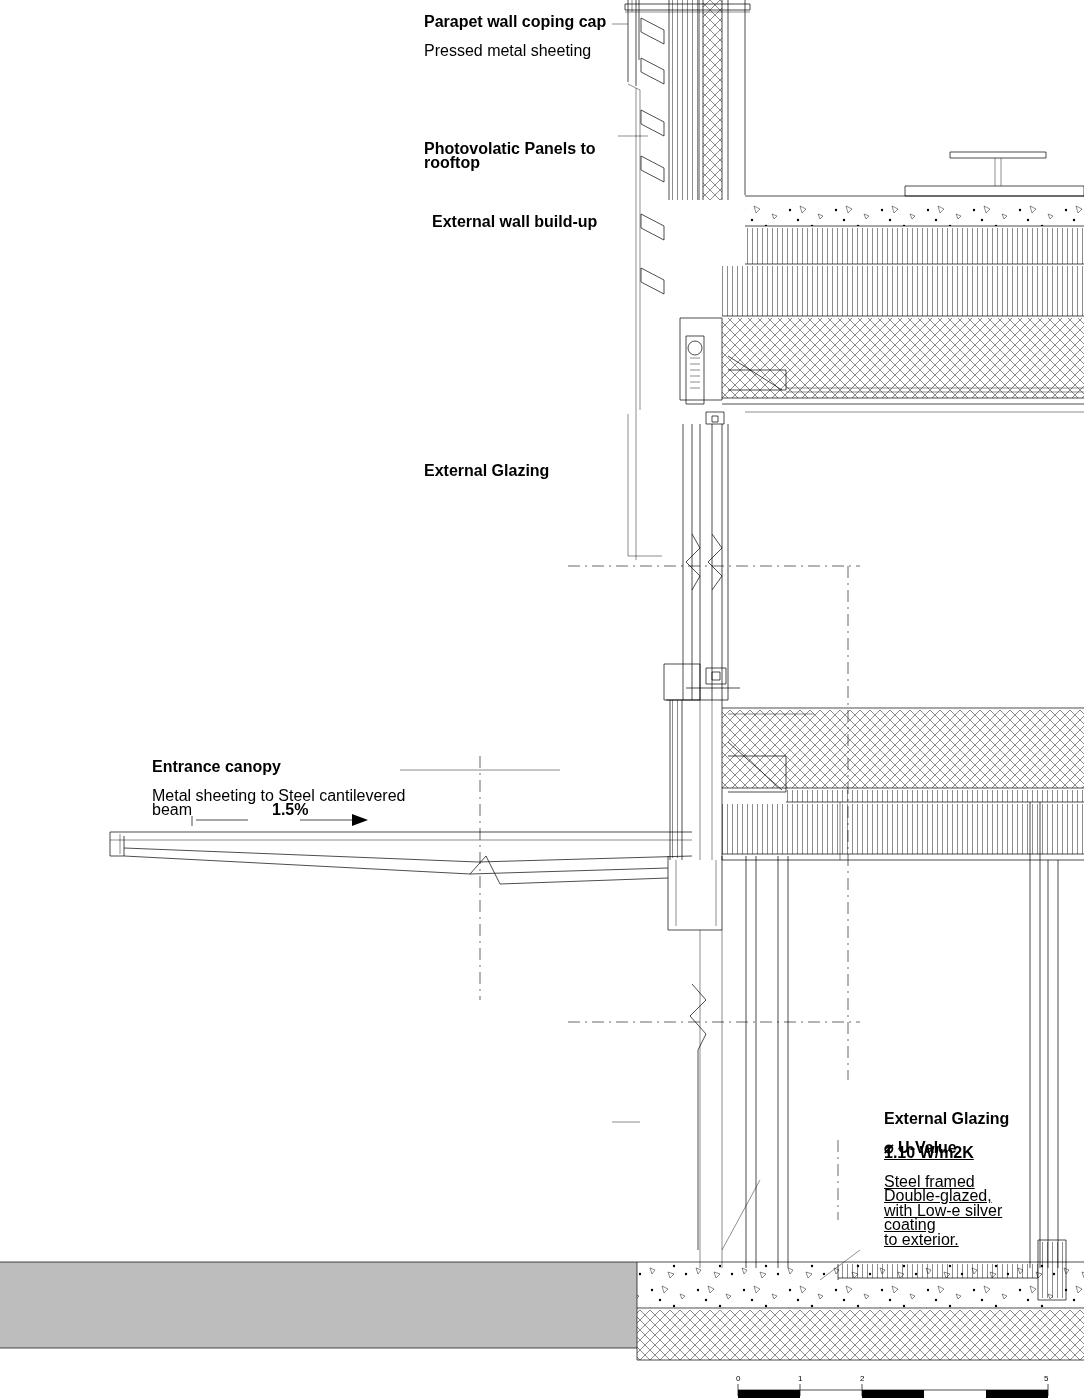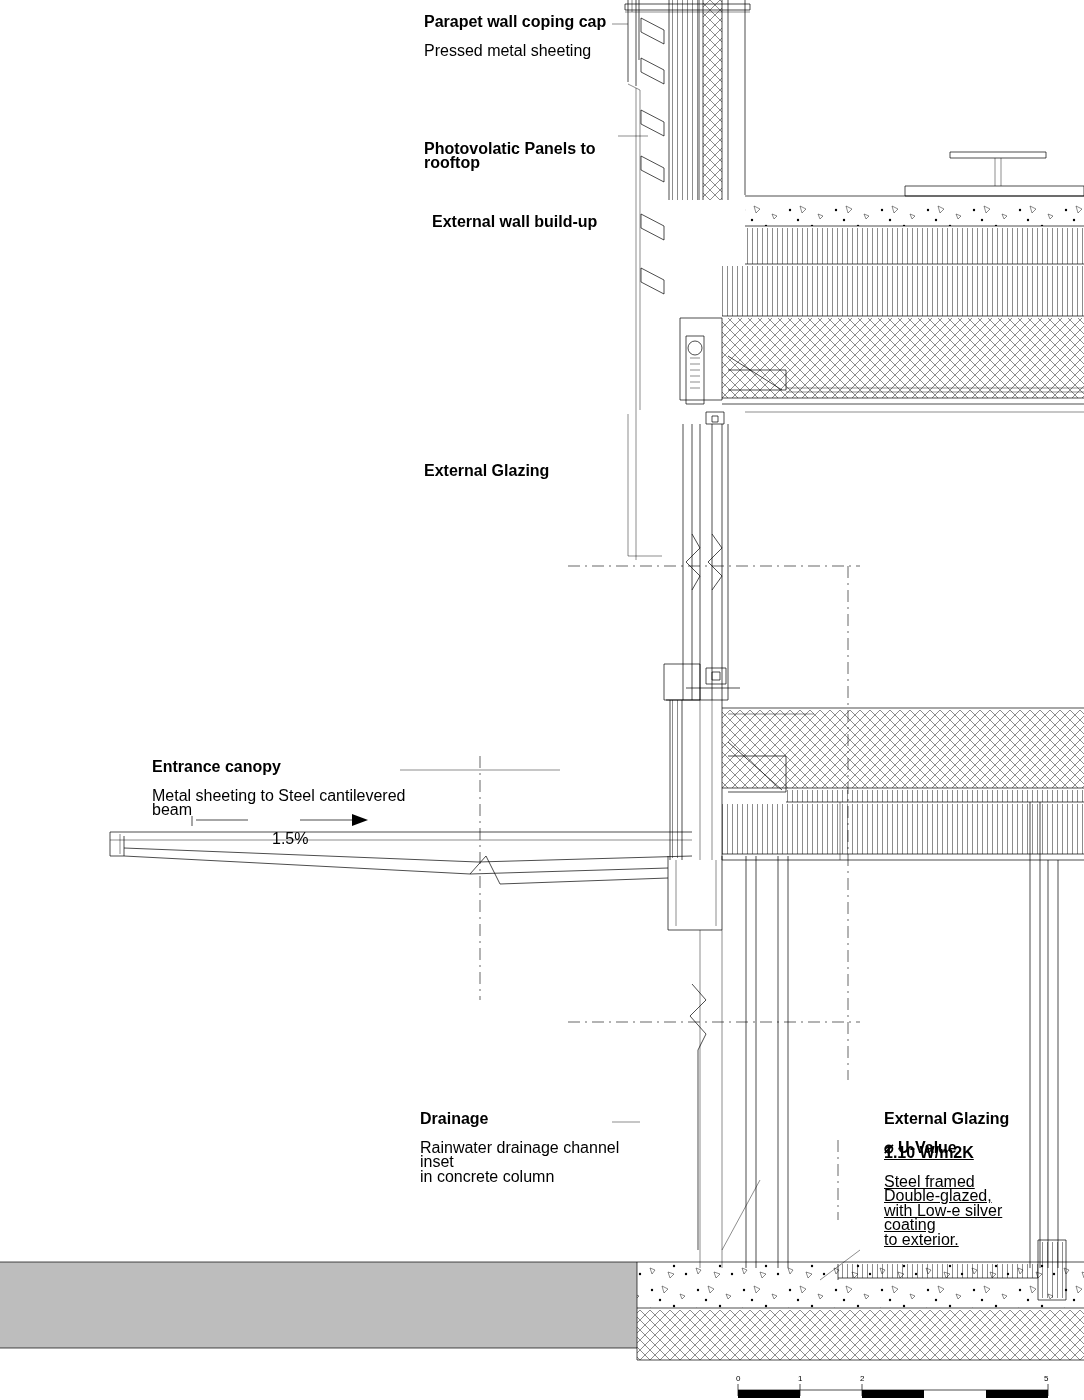--- a/index.html
+++ b/index.html
@@ -227,27 +227,22 @@
 
   <div class="lbl" style="left:424px;top:449px;width:200px;">
     <span class="hd">External Glazing</span>
   </div>
 
   <div class="lbl" style="left:152px;top:745px;width:270px;">
     <span class="hd">Entrance canopy</span>
     <span class="bd">Metal sheeting to Steel cantilevered beam</span>
   </div>
 
-  <div class="lbl" style="left:272px;top:803px;font-weight:normal;margin-top:29px;">1.5%</div>
-
-  <div class="lbl" style="left:420px;top:1097px;width:210px;">
-    <span class="hd">Drainage</span>
-    <span class="bd">Rainwater drainage channel inset
-in concrete column</span>
-  </div>
+  <div class="lbl" style="left:272px;top:803px;font-weight:bold;">1.5%</div>
+
 
   <div class="lbl" style="left:884px;top:1097px;width:150px;">
     <span class="hd">External Glazing</span>
     <span class="hd">⌀ U-Value</span>
   </div>
 
   <div class="lbl" style="left:884px;top:1131px;width:150px;text-decoration:underline;">
     <span class="hd">1.10 W/m2K</span>
     <span class="bd">Steel framed
 Double-glazed,

